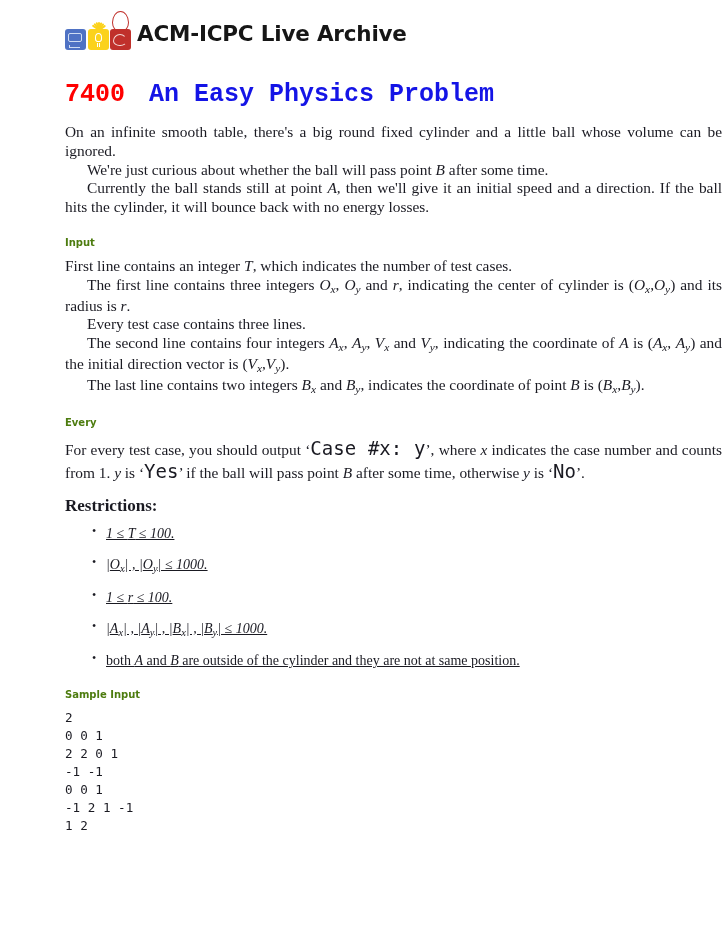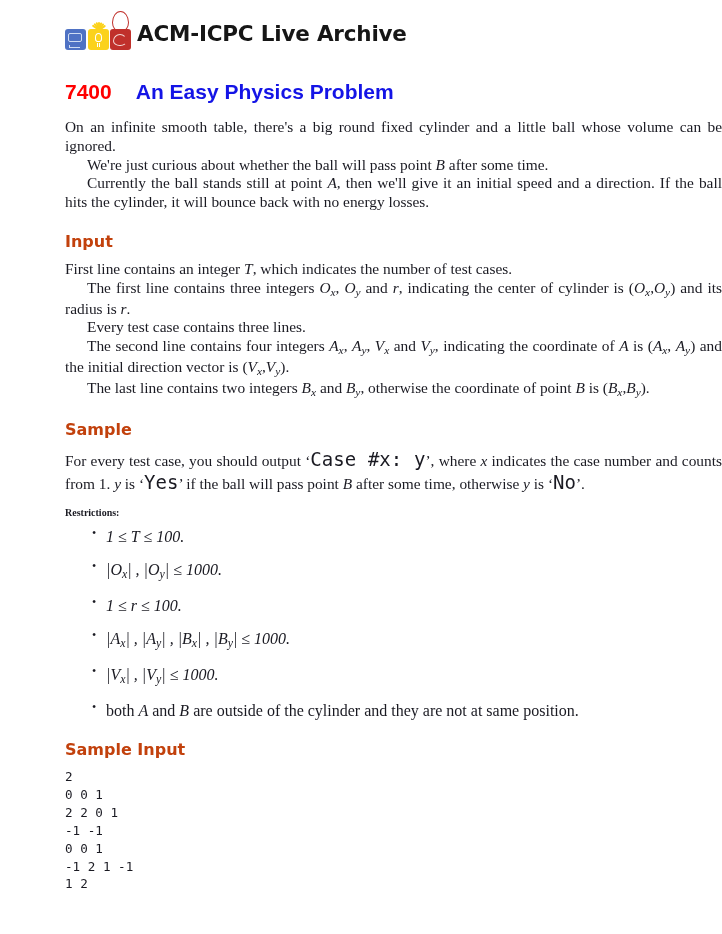--- a/index.html
+++ b/index.html
@@ -146,35 +146,35 @@
     font-weight: bold;
     font-size: 21.5px;
     letter-spacing: -0.2px;
     color: #161616;
     margin-left: 6px;
     white-space: nowrap;
   }
 
   
   .problem-title {
-    font-family: Liberation Sans, sans-serif;
+    font-family: Liberation Mono, monospace;
     font-weight: bold;
-    font-size: 21px;
+    font-size: 25px;
     margin: 26px 0 14px 21px;
     white-space: nowrap;
   }
   .problem-number { color: #ff0000; }
   .problem-name  { color: #1414e6; margin-left: 24px; }
 
   
   .section-head {
     font-family: "DejaVu Sans", "Liberation Sans", sans-serif;
     font-weight: bold;
-    font-size: 16px;
-    color: #c2410c;
+    font-size: 10px;
+    color: #4d7c0f;
     margin: 20px 0 9px 21px;
   }
 
   
   .body-block {
     margin: 0 0 0 21px;
     width: 657px;
     font-size: 15.4px;
     line-height: 1.22;
     text-align: justify;
@@ -195,29 +195,30 @@
     font-style: normal;
     font-size: 19px;
   }
   .sub {
     font-size: 0.74em;
     vertical-align: -0.26em;
     font-style: italic;
   }
   .restrict-label {
     font-weight: bold;
-    font-size: 10px;
+    font-size: 17px;
     margin: 13px 0 0 21px;
   }
 
   ul.restrictions {
     list-style: none;
     margin: 10px 0 0 0;
     padding: 0 0 0 62px;
-    font-size: 16px;
+    font-size: 14px;
+    text-decoration: underline;
   }
   ul.restrictions li {
     position: relative;
     margin: 0 0 15px 0;
     line-height: 1.15;
   }
   ul.restrictions li::before {
     content: "\2022";
     position: absolute;
     left: -14px;
@@ -269,36 +270,35 @@
     <p class="indented"><span>We're just curious about whether the ball will pass point </span><var>B</var><span> after some time.</span></p>
     <p class="indented"><span>Currently the ball stands still at point </span><var>A</var><span>, then we'll give it an initial speed and a direction. If the ball hits the cylinder, it will bounce back with no energy losses.</span></p>
   </div>
 
   <div class="section-head">Input</div>
   <div class="body-block">
     <p><span>First line contains an integer </span><var>T</var><span>, which indicates the number of test cases.</span></p>
     <p class="indented"><span>The first line contains three integers </span><var>O<span class="sub">x</span></var>, <var>O<span class="sub">y</span></var><span> and </span><var>r</var><span>, indicating the center of cylinder is </span>(<var>O<span class="sub">x</span></var>,<var>O<span class="sub">y</span></var>)<span> and its radius is </span><var>r</var><span>.</span></p>
     <p class="indented">Every test case contains three lines.</p>
     <p class="indented"><span>The second line contains four integers </span><var>A<span class="sub">x</span></var>, <var>A<span class="sub">y</span></var>, <var>V<span class="sub">x</span></var><span> and </span><var>V<span class="sub">y</span></var><span>, indicating the coordinate of </span><var>A</var><span> is </span>(<var>A<span class="sub">x</span></var>, <var>A<span class="sub">y</span></var>)<span> and the initial direction vector is </span>(<var>V<span class="sub">x</span></var>,<var>V<span class="sub">y</span></var>)<span>.</span></p>
-    <p class="indented"><span>The last line contains two integers </span><var>B<span class="sub">x</span></var><span> and </span><var>B<span class="sub">y</span></var><span>, otherwise the coordinate of point </span><var>B</var><span> is </span>(<var>B<span class="sub">x</span></var>,<var>B<span class="sub">y</span></var>)<span>.</span></p>
-  </div>
-
-  <div class="section-head">Sample</div>
+    <p class="indented"><span>The last line contains two integers </span><var>B<span class="sub">x</span></var><span> and </span><var>B<span class="sub">y</span></var><span>, indicates the coordinate of point </span><var>B</var><span> is </span>(<var>B<span class="sub">x</span></var>,<var>B<span class="sub">y</span></var>)<span>.</span></p>
+  </div>
+
+  <div class="section-head">Every</div>
   <div class="body-block">
     <p><span>For every test case, you should output ‘</span><span class="mono">Case #x:   y</span><span>’, where </span><var>x</var><span> indicates the case number and counts from 1. </span><var>y</var><span> is ‘</span><span class="mono">Yes</span><span>’ if the ball will pass point </span><var>B</var><span> after some time, otherwise </span><var>y</var><span> is ‘</span><span class="mono">No</span><span>’.</span></p>
   </div>
 
   <div class="restrict-label">Restrictions:</div>
 
   <ul class="restrictions">
     <li><span class="mv">1 ≤ <var>T</var> ≤ 100.</span></li>
     <li><span class="mv">|<var>O<span class="sub">x</span></var>| , |<var>O<span class="sub">y</span></var>| ≤ 1000.</span></li>
     <li><span class="mv">1 ≤ <var>r</var> ≤ 100.</span></li>
     <li><span class="mv">|<var>A<span class="sub">x</span></var>| , |<var>A<span class="sub">y</span></var>| , |<var>B<span class="sub">x</span></var>| , |<var>B<span class="sub">y</span></var>| ≤ 1000.</span></li>
-    <li><span class="mv">|<var>V<span class="sub">x</span></var>| , |<var>V<span class="sub">y</span></var>| ≤ 1000.</span></li>
     <li>both <var>A</var> and <var>B</var> are outside of the cylinder and they are not at same position.</li>
   </ul>
 
   <div class="section-head">Sample Input</div>
   <div class="sample-block">2
 0 0 1
 2 2 0 1
 -1 -1
 0 0 1
 -1 2 1 -1

